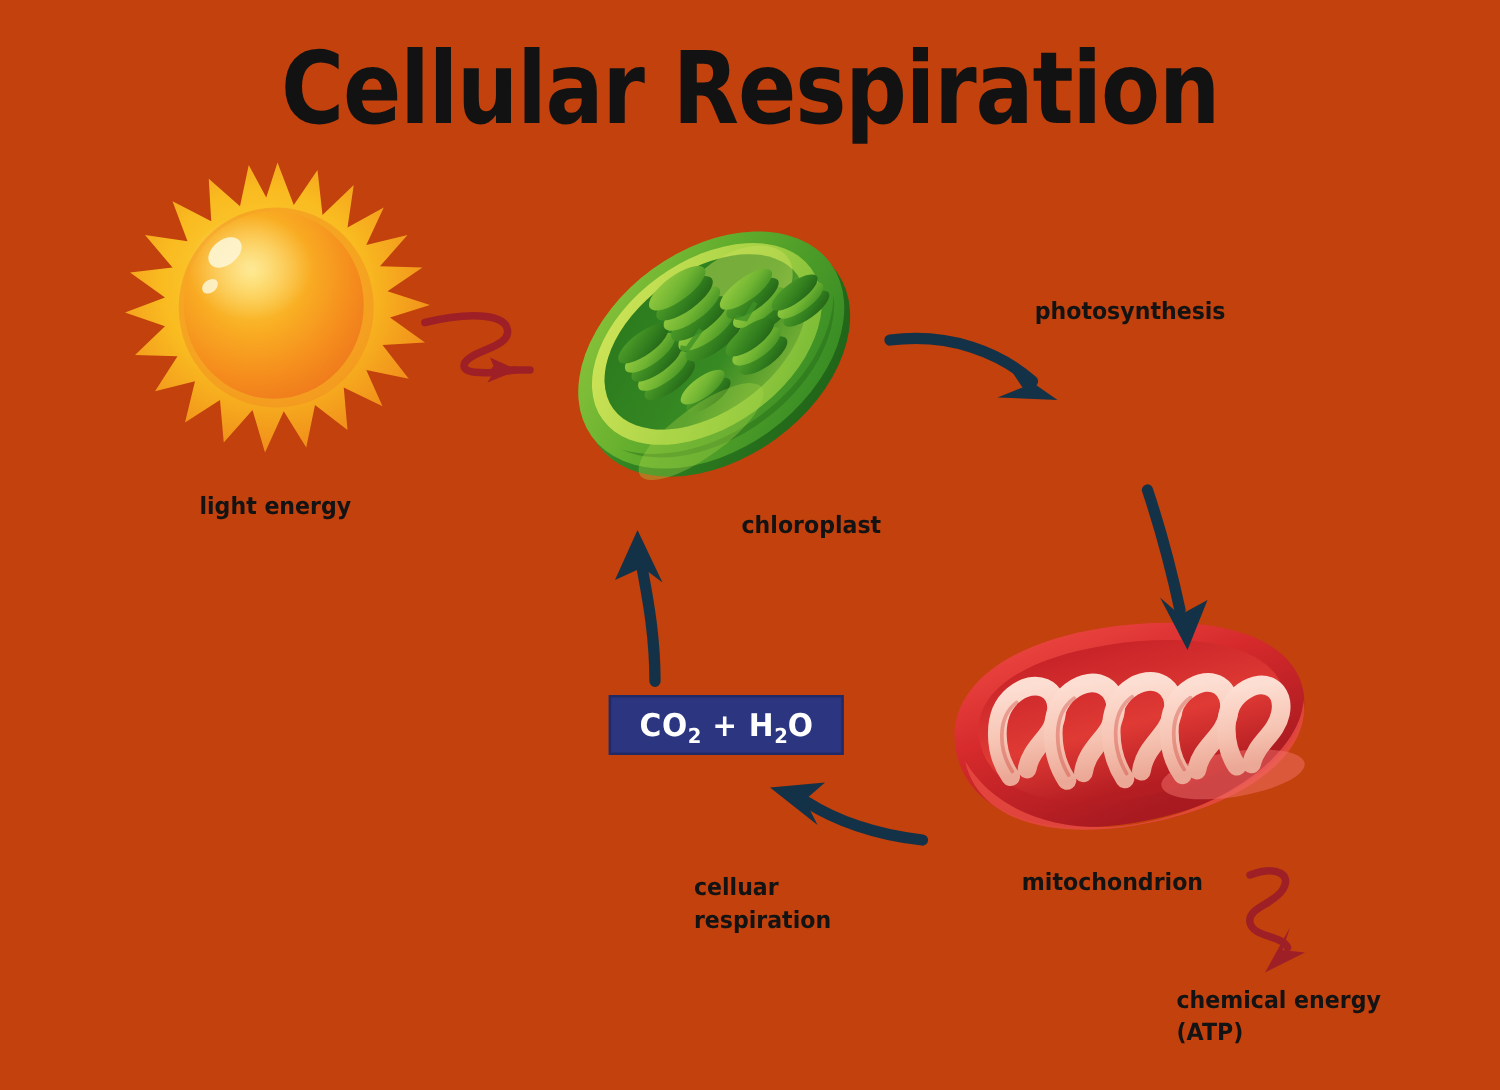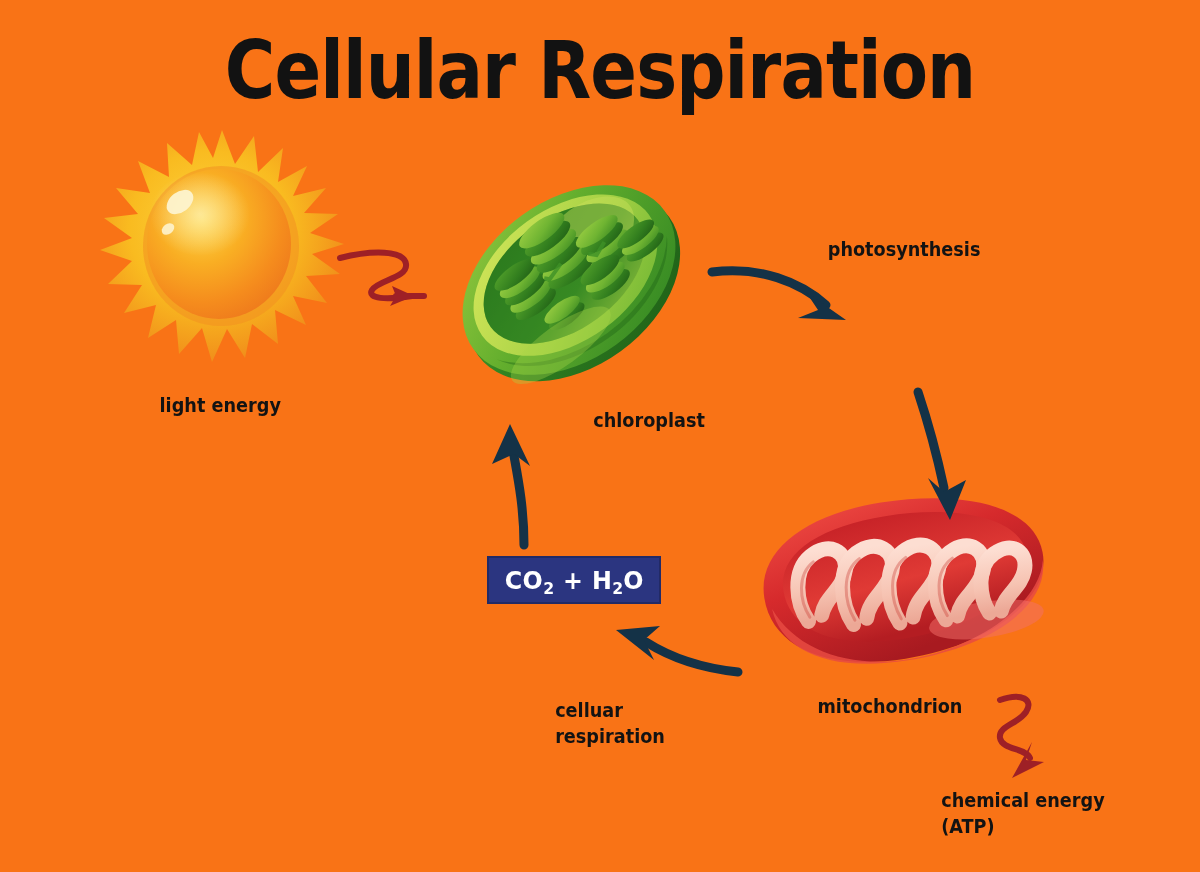--- a/index.html
+++ b/index.html
@@ -10,21 +10,21 @@
   body {
     width: 1200px;
     height: 872px;
     font-family: "Liberation Sans", sans-serif;
     overflow: hidden;
   }
   #stage {
     position: relative;
     width: 1200px;
     height: 872px;
-    background: #f97316;
+    background: #c2410c;
   }
 
   
   #diagram-title {
     position: absolute;
     left: 0;
     top: 28px;
     width: 1200px;
     text-align: center;
     font-family: "DejaVu Sans", sans-serif;
@@ -78,21 +78,21 @@
     transform: scaleX(0.95);
   }
   .formula-box sub {
     font-size: 0.66em;
     vertical-align: baseline;
     position: relative;
     top: 5px;
     letter-spacing: 0;
   }
   #formula-o2-glucose { left: 849px; top: 333px; width: 192px; height: 48px; }
-  #formula-co2-water  { left: 487px; top: 556px; width: 174px; height: 48px; }
+  #formula-co2-water  { left: 487px; top: 556px; width: 188px; height: 48px; }
 
   
   .art { position: absolute; }
   #sun-illustration       { left: 88px;  top: 128px; width: 268px; height: 260px; }
   #chloroplast-illustration { left: 424px; top: 152px; width: 290px; height: 255px; }
   #mitochondrion-illustration { left: 744px; top: 480px; width: 320px; height: 205px; }
 
   
   #arrow-layer {
     position: absolute;

